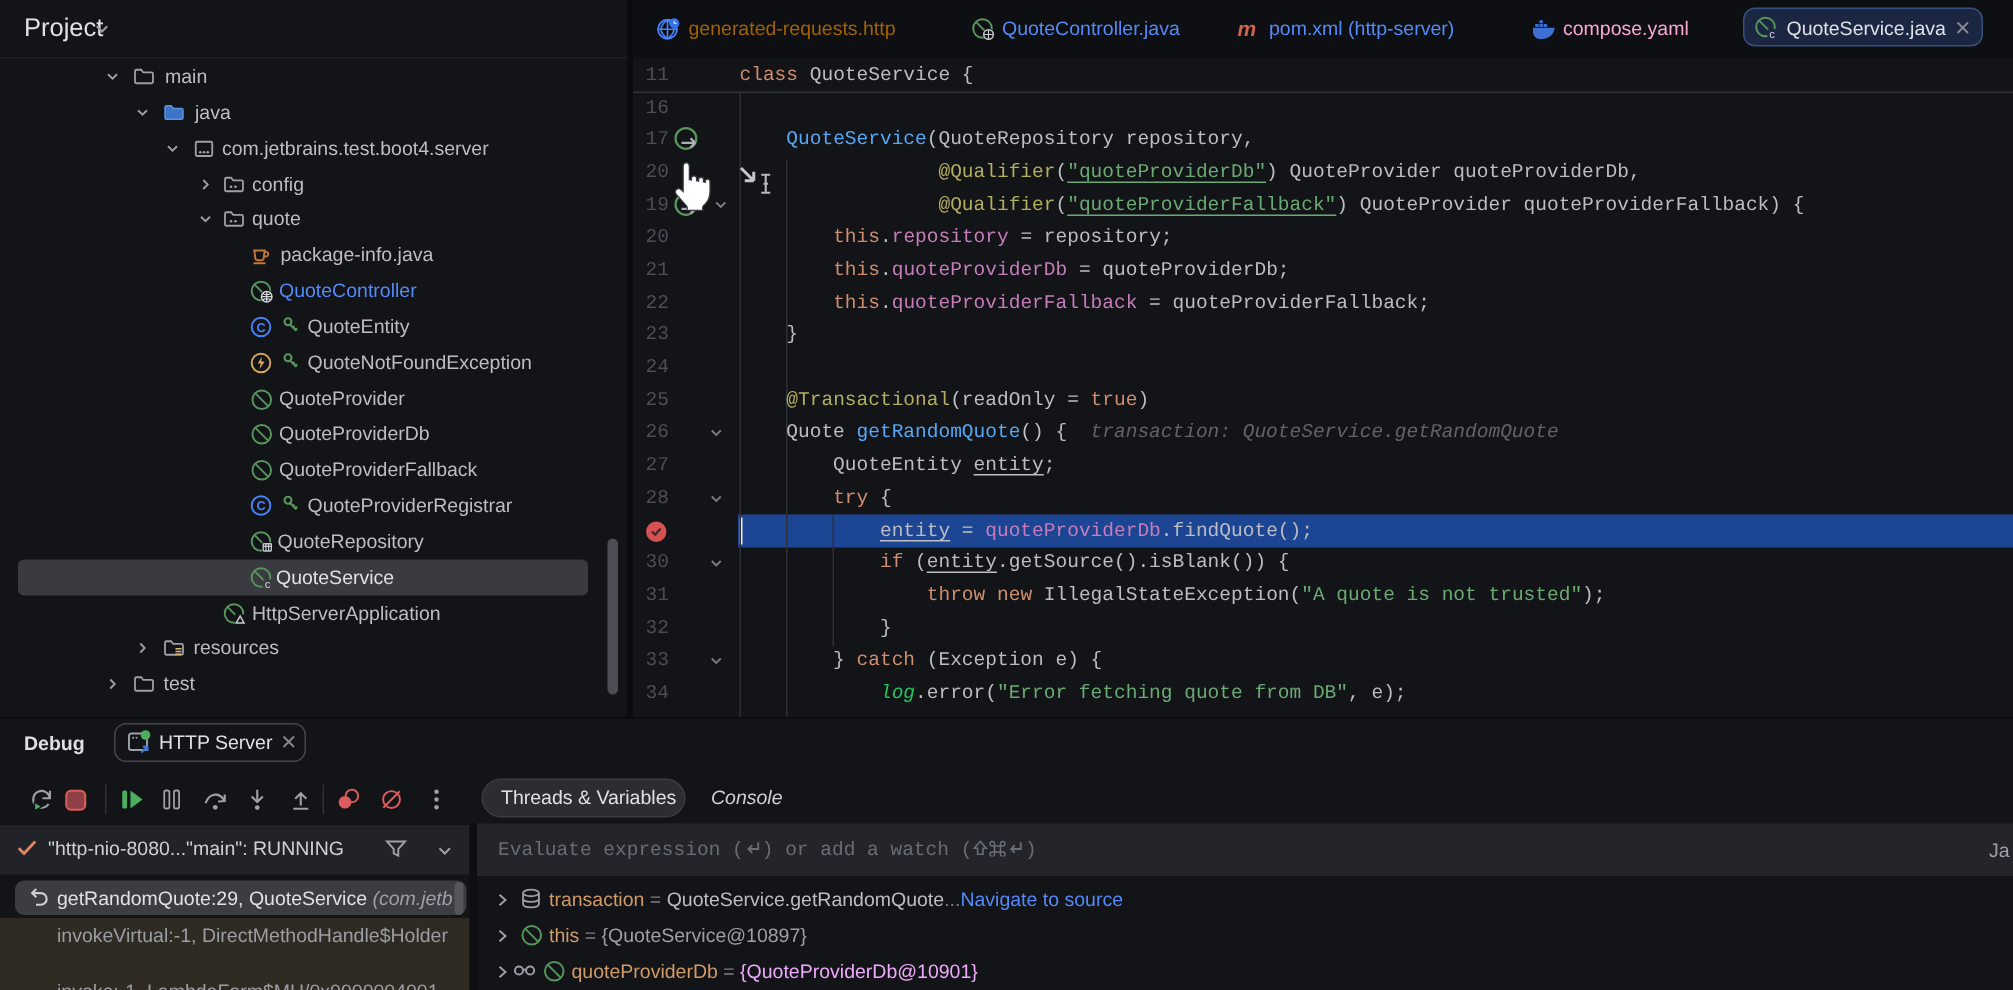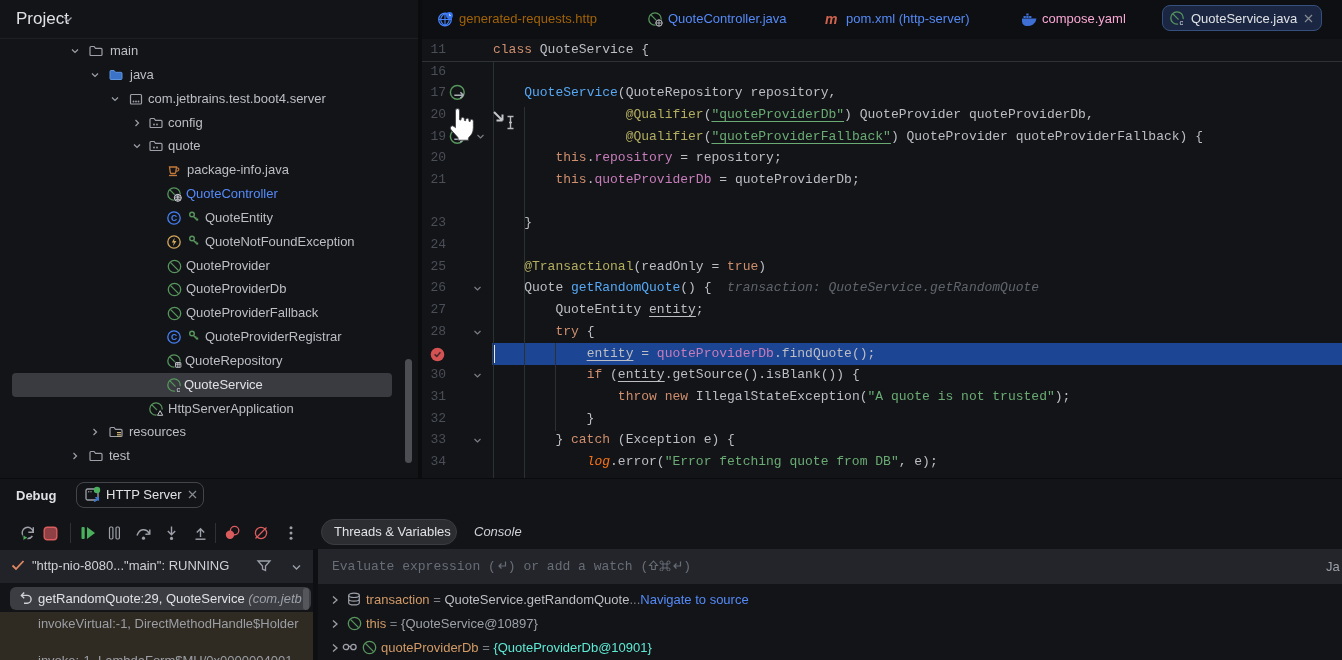--- a/index.html
+++ b/index.html
@@ -259,32 +259,33 @@
     <div class="guide" style="left:71px;top:23px;height:416px;"></div>
     <div class="guide" style="left:102px;top:68px;height:371px;"></div>
     <div class="guide" style="left:133px;top:304px;height:88px;"></div>
     <div class="cl" style="top:0px"><span class="ln">11</span><span class="cd"><span class="kw">class</span> QuoteService {</span></div>
     <div class="cl" style="top:22px"><span class="ln">16</span></div>
     <div class="cl" style="top:43px"><span class="ln">17</span><span class="cd">    <span class="md">QuoteService</span>(QuoteRepository repository,</span></div>
     <div class="cl" style="top:65px"><span class="ln">20</span><span class="cd">                 <span class="an">@Qualifier</span>(<span class="st sul">"quoteProviderDb"</span>) QuoteProvider quoteProviderDb,</span></div>
     <div class="cl" style="top:87px"><span class="ln">19</span><span class="cd">                 <span class="an">@Qualifier</span>(<span class="st sul">"quoteProviderFallback"</span>) QuoteProvider quoteProviderFallback) {</span></div>
     <div class="cl" style="top:108px"><span class="ln">20</span><span class="cd">        <span class="kw">this</span>.<span class="fd">repository</span> = repository;</span></div>
     <div class="cl" style="top:130px"><span class="ln">21</span><span class="cd">        <span class="kw">this</span>.<span class="fd">quoteProviderDb</span> = quoteProviderDb;</span></div>
+    <div class="cl" style="top:152px"><span class="ln">22</span><span class="cd">        <span class="kw">this</span>.<span class="fd">quoteProviderFallback</span> = quoteProviderFallback;</span></div>
     <div class="cl" style="top:173px"><span class="ln">23</span><span class="cd">    }</span></div>
     <div class="cl" style="top:195px"><span class="ln">24</span></div>
     <div class="cl" style="top:217px"><span class="ln">25</span><span class="cd">    <span class="an">@Transactional</span>(readOnly = <span class="kw">true</span>)</span></div>
     <div class="cl" style="top:238px"><span class="ln">26</span><span class="cd">    Quote <span class="md">getRandomQuote</span>() {  <span class="hint">transaction: QuoteService.getRandomQuote</span></span></div>
     <div class="cl" style="top:260px"><span class="ln">27</span><span class="cd">        QuoteEntity <span class="ul">entity</span>;</span></div>
     <div class="cl" style="top:282px"><span class="ln">28</span><span class="cd">        <span class="kw">try</span> {</span></div>
     <div class="cl" style="top:304px"><span class="cd">            <span class="ul">entity</span> = <span class="fd">quoteProviderDb</span>.findQuote();</span></div>
     <div class="cl" style="top:325px"><span class="ln">30</span><span class="cd">            <span class="kw">if</span> (<span class="ul">entity</span>.getSource().isBlank()) {</span></div>
     <div class="cl" style="top:347px"><span class="ln">31</span><span class="cd">                <span class="kw">throw</span> <span class="kw">new</span> IllegalStateException(<span class="st">"A quote is not trusted"</span>);</span></div>
     <div class="cl" style="top:369px"><span class="ln">32</span><span class="cd">            }</span></div>
     <div class="cl" style="top:390px"><span class="ln">33</span><span class="cd">        } <span class="kw">catch</span> (Exception e) {</span></div>
-    <div class="cl" style="top:412px"><span class="ln">34</span><span class="cd">            <span style="color:#f97316;font-style:italic">log</span>.error(<span class="st">"Error fetching quote from DB"</span>, e);</span></div>
+    <div class="cl" style="top:412px"><span class="ln">34</span><span class="cd">            <span style="color:#22c55e;font-style:italic">log</span>.error(<span class="st">"Error fetching quote from DB"</span>, e);</span></div>
 
     <svg class="abs" style="left:27px;top:45px" width="17" height="17" viewBox="0 0 16 16">
         <circle cx="7.8" cy="7.8" r="6.5" fill="none" stroke="#57965c" stroke-width="1.4"></circle>
         <path d="M5 10.6 h8.6 M13.6 10.6 l-2.9-2.9 M13.6 10.6 l-2.9 2.9" stroke="#aab0b6" stroke-width="1.4" fill="none"></path>
       </svg>
     <svg class="abs" style="left:27px;top:89px" width="17" height="17" viewBox="0 0 16 16">
         <circle cx="7.8" cy="7.8" r="6.5" fill="none" stroke="#57965c" stroke-width="1.4"></circle>
         <path d="M5 10.6 h8.6 M13.6 10.6 l-2.9-2.9 M13.6 10.6 l-2.9 2.9" stroke="#aab0b6" stroke-width="1.4" fill="none"></path>
       </svg>
 
@@ -442,15 +443,15 @@
       </svg>
     <svg class="abs" style="left:341px;top:161px" width="19" height="14" viewBox="0 0 19 14">
         <circle cx="5" cy="7" r="2.7" fill="none" stroke="#9da0a8" stroke-width="1.3"></circle>
         <circle cx="12.4" cy="7" r="2.7" fill="none" stroke="#9da0a8" stroke-width="1.3"></circle>
         <path d="M7.7 7 q1-1.4 2 0" fill="none" stroke="#9da0a8" stroke-width="1.2"></path>
       </svg>
     <svg class="abs" style="left:361px;top:160px" width="17" height="17" viewBox="0 0 17 17">
         <circle cx="8.5" cy="8.5" r="6.2" fill="none" stroke="#57965c" stroke-width="1.3"></circle>
         <path d="M4.4 4.4 L12.6 12.6" stroke="#57965c" stroke-width="1.3"></path>
       </svg>
-    <div class="abs" style="left:381px;top:160px;line-height:17px;"><span style="color:#d19a66">quoteProviderDb</span><span style="color:#7a7e85"> = </span><span style="color:#5eead4">{QuoteProviderDb@10901}</span></div>
+    <div class="abs" style="left:381px;top:160px;line-height:17px;"><span style="color:#d19a66">quoteProviderDb</span><span style="color:#7a7e85"> = </span><span style="color:#f0abfc">{QuoteProviderDb@10901}</span></div>
   </div>
 </div>
 
 </body></html>

